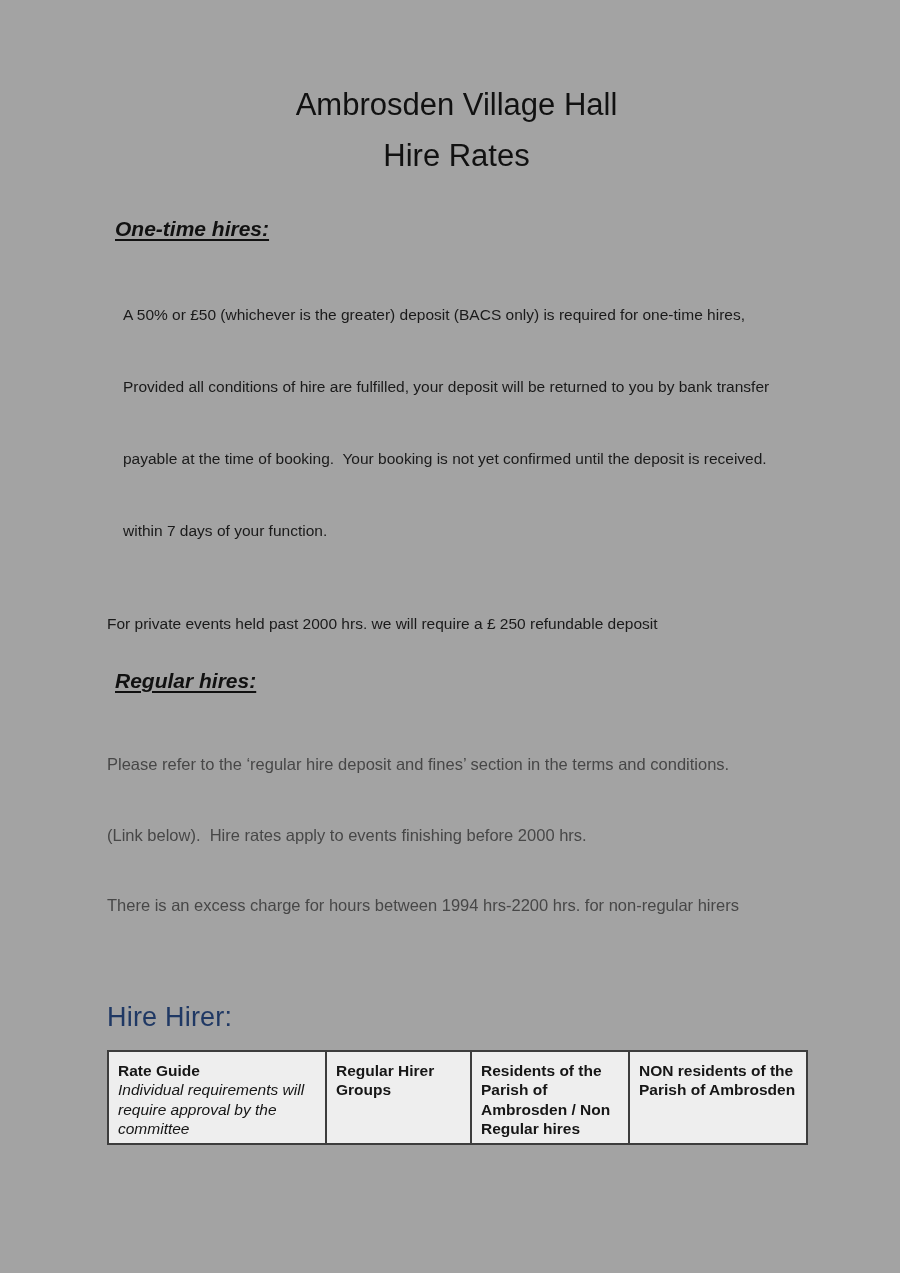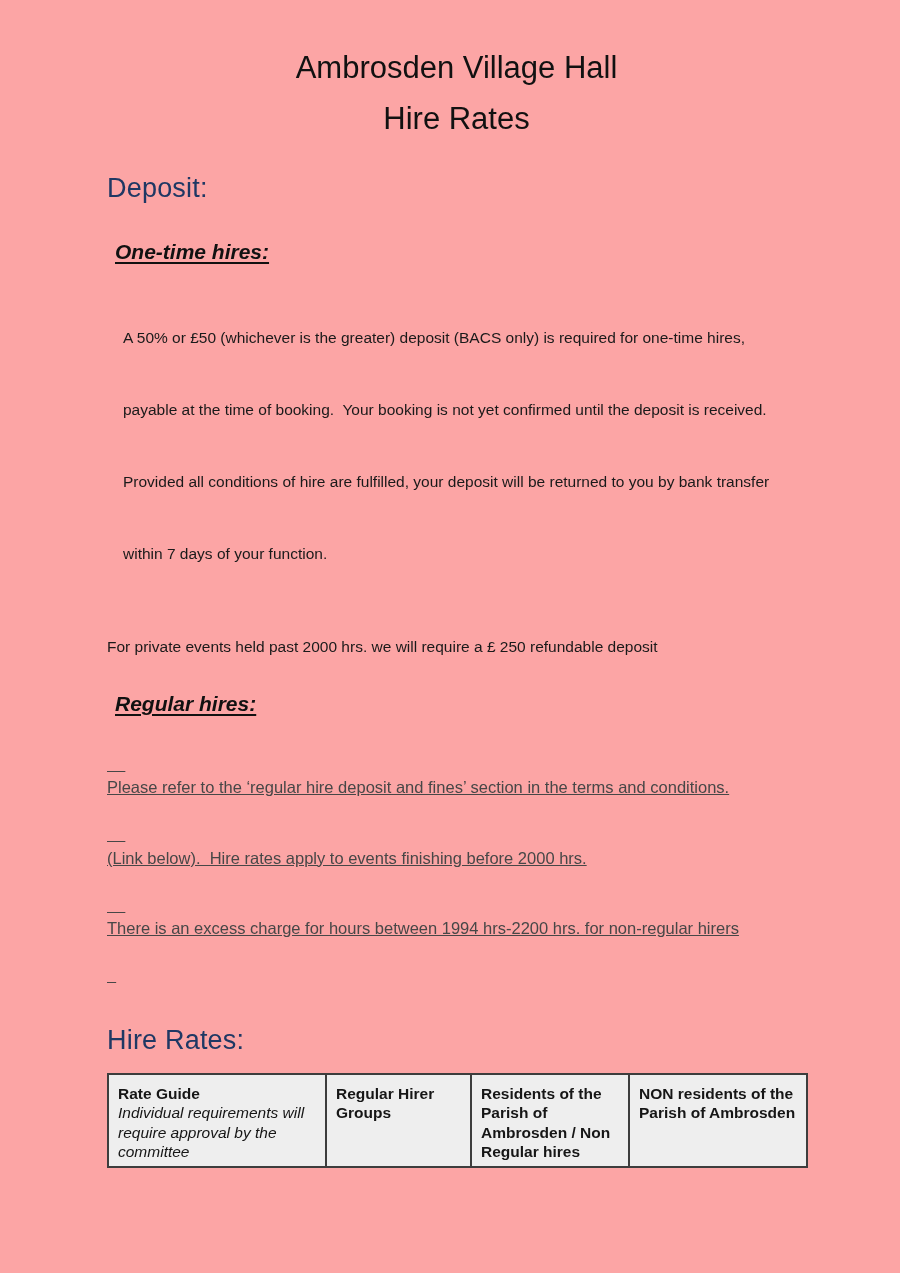--- a/index.html
+++ b/index.html
@@ -1,33 +1,33 @@
 <!DOCTYPE html>
 <html><head>
 <meta charset="utf-8">
 <style>
   html,body{margin:0;padding:0;background:#ffffff;}
   .page{
-    width:900px;height:1273px;background:#fca5a5;box-sizing:border-box;
-    padding:42px 94px 0 107px;position:relative;overflow:hidden;
+    width:900px;height:1273px;background:#a3a3a3;box-sizing:border-box;
+    padding:79px 94px 0 107px;position:relative;overflow:hidden;
     font-family:"Liberation Sans", sans-serif;color:#1a1a1a;
   }
   .title{font-size:31px;line-height:51px;font-weight:400;text-align:center;color:#111111;margin:0;}
   .section-heading{color:#1f3864;font-size:27px;font-weight:400;margin:0;letter-spacing:0.2px;}
   .mt-deposit{margin-top:29px;}
   .mt-hirerates{margin-top:37px;}
   .sub-heading{
     font-size:21px;font-weight:700;font-style:italic;color:#111111;
     text-decoration:underline;text-decoration-thickness:2px;text-underline-offset:3px;
     margin:33px 0 0 8px;
   }
   .sub-heading.first{margin-top:36px;}
   .body-para{font-size:15.5px;line-height:24px;margin:14px 0 0 16px;max-width:706px;white-space:pre-wrap;}
   .note-para{font-size:15.5px;line-height:24px;margin:21px 0 2px 0;max-width:706px;white-space:pre-wrap;}
-  .regular-para{font-size:16.5px;line-height:23.5px;color:#474747;margin:13px 0 0 0;max-width:706px;white-space:pre-wrap;text-decoration:underline;}
+  .regular-para{font-size:16.5px;line-height:23.5px;color:#474747;margin:13px 0 0 0;max-width:706px;white-space:pre-wrap;}
   table.rates{
     border-collapse:collapse;table-layout:fixed;width:699px;margin-top:17px;
     font-size:15.5px;color:#161616;
   }
   table.rates th, table.rates td{
     border:2px solid #3d3d3d;vertical-align:top;text-align:left;
     padding:6px 8px 4px 9px;line-height:19.5px;overflow:hidden;
   }
   table.rates thead th{background:#eeeeee;font-weight:700;padding-top:9px;}
   .hdr-sub{font-weight:400;font-style:italic;}
@@ -36,42 +36,41 @@
 </head>
 <body>
 
 <div class="page">
 
   <h1 class="title">
     <div>Ambrosden Village Hall</div>
     <div>Hire Rates</div>
   </h1>
 
-  <h2 class="section-heading mt-deposit">Deposit:</h2>
 
   <h3 class="sub-heading first">One-time hires:</h3>
 
   <div class="body-para">
     <div>A 50% or £50 (whichever is the greater) deposit (BACS only) is required for one-time hires,</div>
+    <div>Provided all conditions of hire are fulfilled, your deposit will be returned to you by bank transfer</div>
     <div>payable at the time of booking.  Your booking is not yet confirmed until the deposit is received.</div>
-    <div>Provided all conditions of hire are fulfilled, your deposit will be returned to you by bank transfer</div>
     <div>within 7 days of your function.</div>
   </div>
 
   <div class="note-para">For private events held past 2000 hrs. we will require a £ 250 refundable deposit</div>
 
   <h3 class="sub-heading">Regular hires:</h3>
 
   <div class="regular-para">
     <div>Please refer to the ‘regular hire deposit and fines’ section in the terms and conditions.</div>
     <div>(Link below).  Hire rates apply to events finishing before 2000 hrs.</div>
     <div>There is an excess charge for hours between 1994 hrs-2200 hrs. for non-regular hirers</div>
   </div>
 
-  <h2 class="section-heading mt-hirerates">Hire Rates:</h2>
+  <h2 class="section-heading mt-hirerates">Hire Hirer:</h2>
 
   <table class="rates">
     <colgroup>
       <col style="width:218px">
         <col style="width:145px">
         <col style="width:158px">
         <col style="width:178px">
     </colgroup>
     <thead>
       <tr class="hd">

